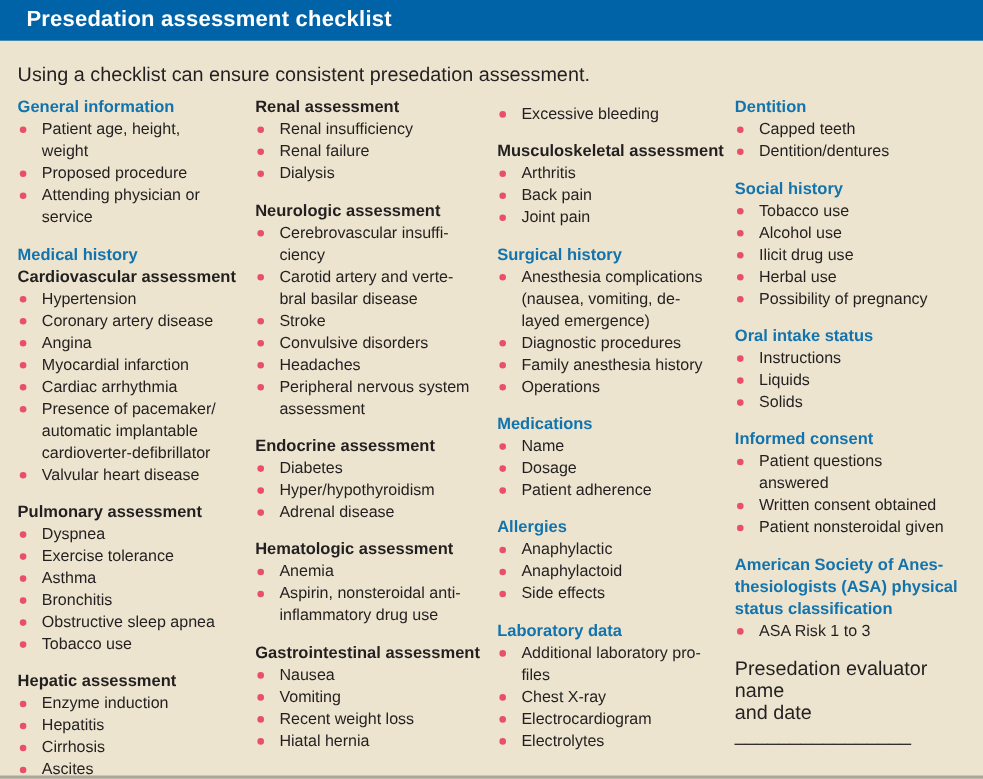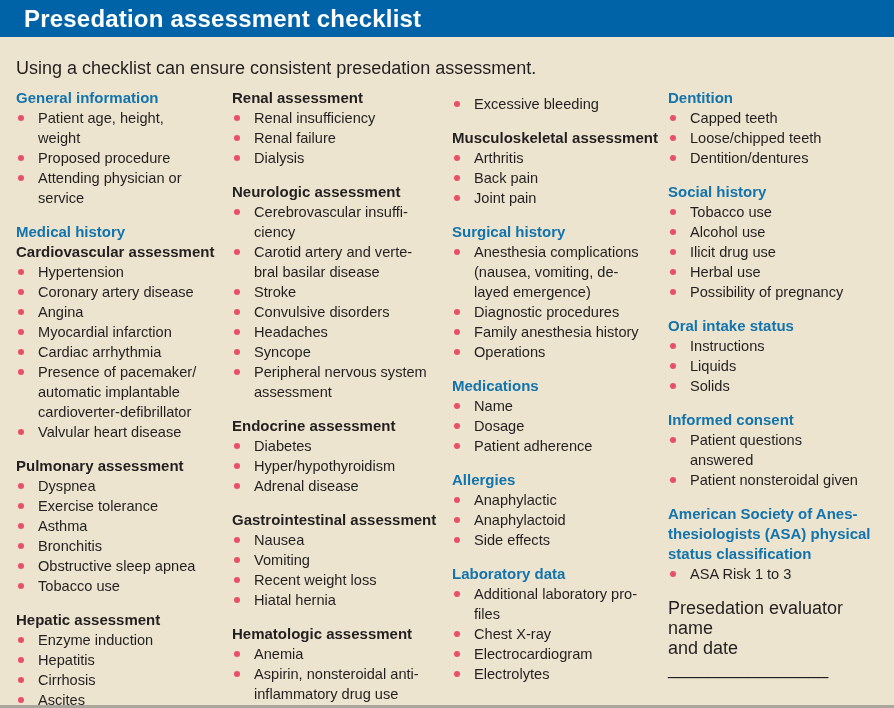--- a/index.html
+++ b/index.html
@@ -17,21 +17,21 @@
 
   .header-bar {
     height: 37px;
     background: var(--header-bg, #0063a7);
     display: flex;
     align-items: center;
     padding-left: 24px;
   }
   .header-bar .title {
     color: var(--header-text, #ffffff);
-    font-size: 24px;
+    font-size: 20px;
     font-weight: bold;
     letter-spacing: 0.2px;
   }
 
   .intro {
     margin: 21px 16px 0 16px;
     font-size: 18px;
     color: var(--text, #231f20);
   }
 
@@ -230,72 +230,68 @@
           <div class="item">
             <span class="bullet"></span>
             <span class="item-text">Convulsive disorders</span>
           </div>
           <div class="item">
             <span class="bullet"></span>
             <span class="item-text">Headaches</span>
           </div>
           <div class="item">
             <span class="bullet"></span>
-            <span class="item-text">Syncope</span>
-          </div>
-          <div class="item">
-            <span class="bullet"></span>
             <span class="item-text">Peripheral nervous system
 assessment</span>
           </div>
         </div>
         <div class="section">
           <div class="heading black">Endocrine assessment</div>
           <div class="item">
             <span class="bullet"></span>
             <span class="item-text">Diabetes</span>
           </div>
           <div class="item">
             <span class="bullet"></span>
             <span class="item-text">Hyper/hypothyroidism</span>
           </div>
           <div class="item">
             <span class="bullet"></span>
             <span class="item-text">Adrenal disease</span>
           </div>
         </div>
         <div class="section">
-          <div class="heading black">Gastrointestinal assessment</div>
-          <div class="item">
-            <span class="bullet"></span>
-            <span class="item-text">Nausea</span>
-          </div>
-          <div class="item">
-            <span class="bullet"></span>
-            <span class="item-text">Vomiting</span>
-          </div>
-          <div class="item">
-            <span class="bullet"></span>
-            <span class="item-text">Recent weight loss</span>
-          </div>
-          <div class="item">
-            <span class="bullet"></span>
-            <span class="item-text">Hiatal hernia</span>
-          </div>
-        </div>
-        <div class="section">
           <div class="heading black">Hematologic assessment</div>
           <div class="item">
             <span class="bullet"></span>
             <span class="item-text">Anemia</span>
           </div>
           <div class="item">
             <span class="bullet"></span>
             <span class="item-text">Aspirin, nonsteroidal anti-
 inflammatory drug use</span>
+          </div>
+        </div>
+        <div class="section">
+          <div class="heading black">Gastrointestinal assessment</div>
+          <div class="item">
+            <span class="bullet"></span>
+            <span class="item-text">Nausea</span>
+          </div>
+          <div class="item">
+            <span class="bullet"></span>
+            <span class="item-text">Vomiting</span>
+          </div>
+          <div class="item">
+            <span class="bullet"></span>
+            <span class="item-text">Recent weight loss</span>
+          </div>
+          <div class="item">
+            <span class="bullet"></span>
+            <span class="item-text">Hiatal hernia</span>
           </div>
         </div>
       </div>
       <div class="column col-2">
         <div class="section no-heading">
           <div class="item">
             <span class="bullet"></span>
             <span class="item-text">Excessive bleeding</span>
           </div>
         </div>
@@ -388,24 +384,20 @@
       </div>
       <div class="column col-3">
         <div class="section">
           <div class="heading blue">Dentition</div>
           <div class="item">
             <span class="bullet"></span>
             <span class="item-text">Capped teeth</span>
           </div>
           <div class="item">
             <span class="bullet"></span>
-            <span class="item-text">Loose/chipped teeth</span>
-          </div>
-          <div class="item">
-            <span class="bullet"></span>
             <span class="item-text">Dentition/dentures</span>
           </div>
         </div>
         <div class="section">
           <div class="heading blue">Social history</div>
           <div class="item">
             <span class="bullet"></span>
             <span class="item-text">Tobacco use</span>
           </div>
           <div class="item">
@@ -439,20 +431,24 @@
             <span class="bullet"></span>
             <span class="item-text">Solids</span>
           </div>
         </div>
         <div class="section">
           <div class="heading blue">Informed consent</div>
           <div class="item">
             <span class="bullet"></span>
             <span class="item-text">Patient questions
 answered</span>
+          </div>
+          <div class="item">
+            <span class="bullet"></span>
+            <span class="item-text">Written consent obtained</span>
           </div>
           <div class="item">
             <span class="bullet"></span>
             <span class="item-text">Patient nonsteroidal given</span>
           </div>
         </div>
         <div class="section">
           <div class="heading blue">American Society of Anes-
 thesiologists (ASA) physical
 status classification</div>

